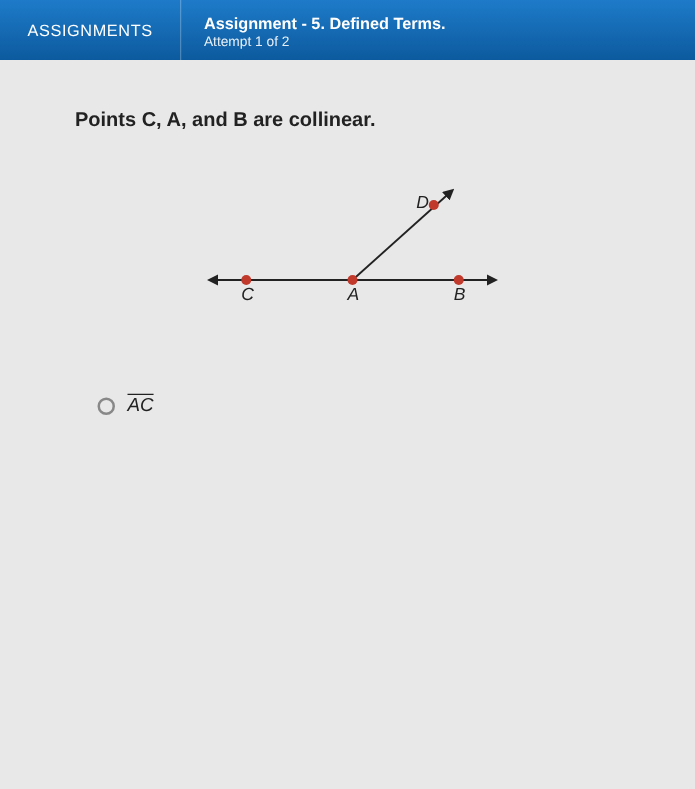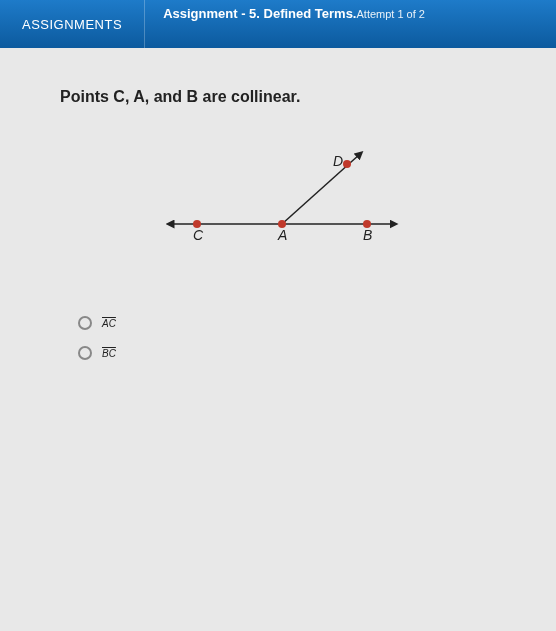--- a/index.html
+++ b/index.html
@@ -24,21 +24,22 @@
       align-items: center;
       font-size: 13px;
       font-weight: 400;
       letter-spacing: 0.5px;
       border-right: 1px solid rgba(255,255,255,0.25);
       cursor: pointer;
     }
     .assign-block {
       padding: 6px 18px 4px 18px;
       display: flex;
-      justify-content: space-between;
+      flex-direction: column;
+      justify-content: center;
       font-size: 12px;
     }
     .assign-block .title { font-weight: 700; font-size: 13px; }
     .assign-block .attempt { font-size: 11px; opacity: 0.9; margin-top: 2px; }
     .content {
       padding: 40px 32px 20px 60px;
     }
     .prompt {
       font-weight: 700;
       font-size: 16px;
@@ -65,21 +66,21 @@
       margin-bottom: 16px;
       cursor: pointer;
     }
     .radio {
       width: 14px; height: 14px;
       border: 2px solid #888;
       border-radius: 50%;
       flex-shrink: 0;
     }
     .option-label {
-      font-size: 10px;
+      font-size: 15px;
       font-style: italic;
       text-decoration: overline;
       color: #222;
     }
     svg text { font-family: Arial, sans-serif; font-style: italic; font-size: 14px; fill: #222; }
   </style>
 </head>
 <body>
 
 <div class="topbar">
@@ -113,19 +114,15 @@
         <text x="171" y="20">D</text>
       </svg>
   </div>
 
 
   <div class="options" id="options">
       <div class="option">
         <div class="radio"></div>
         <span class="option-label">AC</span>
       </div>
-      <div class="option">
-        <div class="radio"></div>
-        <span class="option-label">BC</span>
-      </div>
     </div>
 
 </div>
 
 </body></html>

